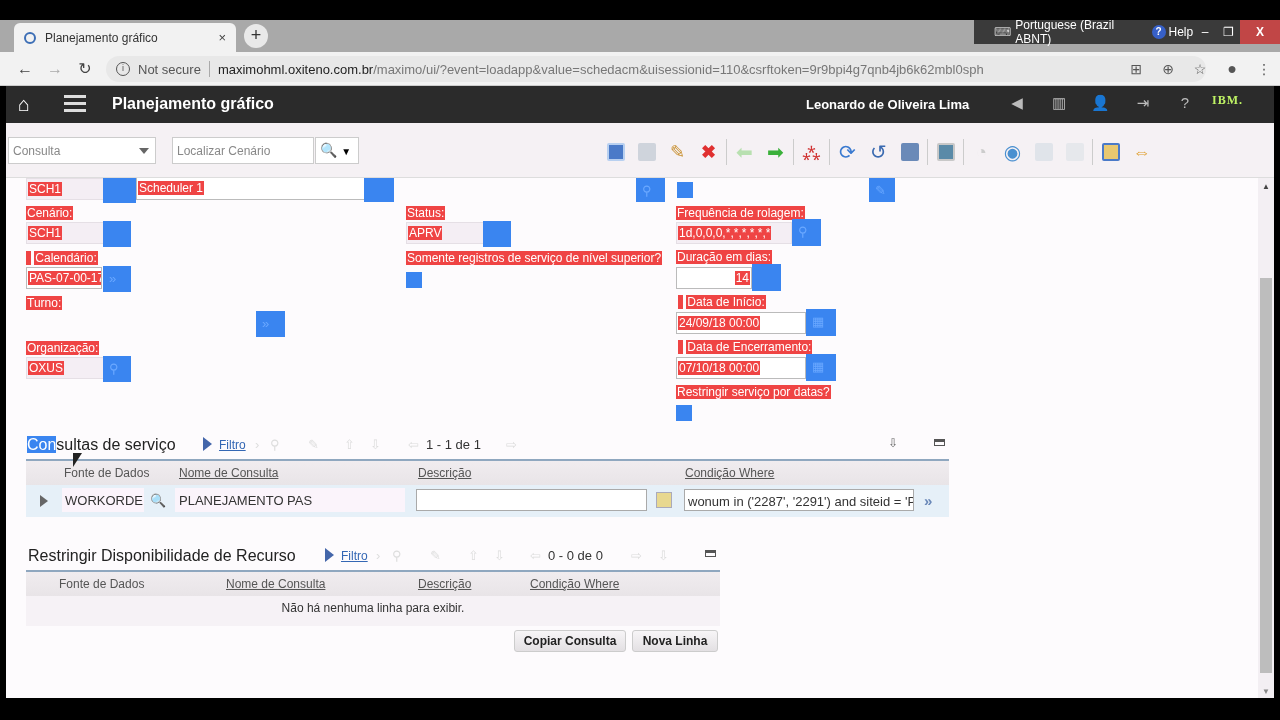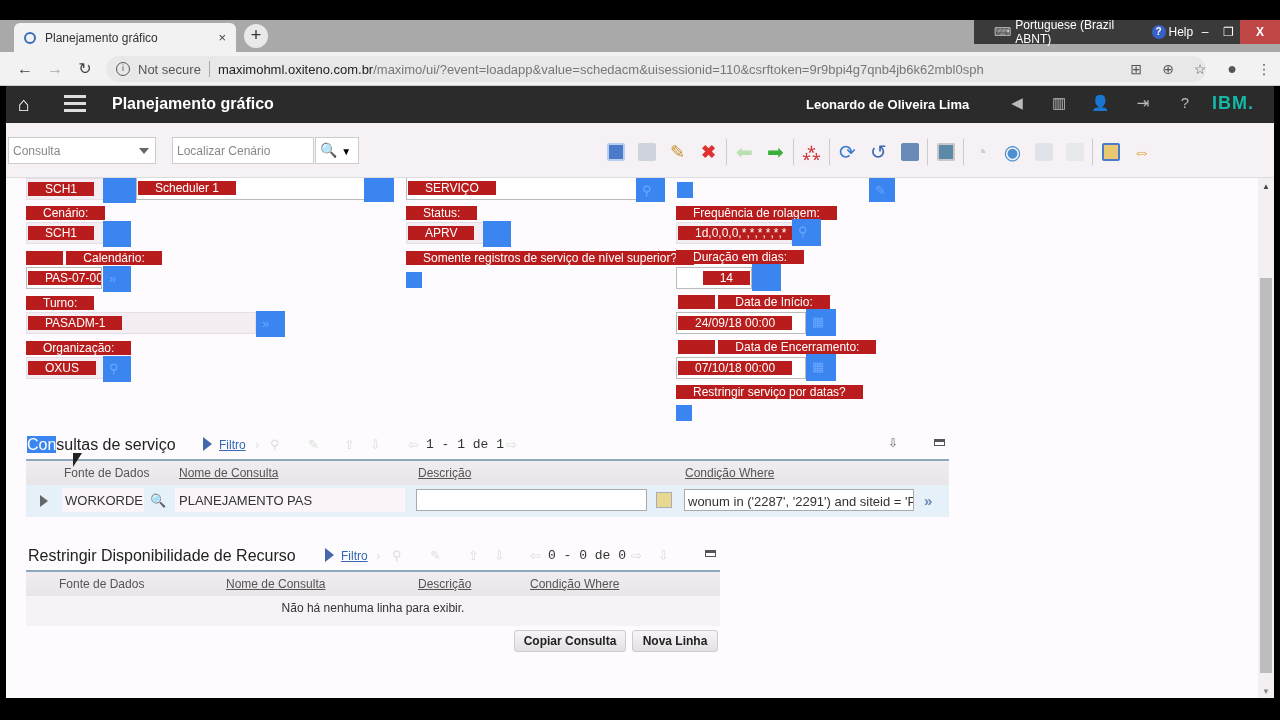--- a/index.html
+++ b/index.html
@@ -32,46 +32,46 @@
 .addr-right span{width:32px;text-align:center;color:#555;font-size:14px}
 
 .mxhead{position:absolute;left:6px;top:86px;width:1268px;height:37px;background:#2b2b2b;color:#fff}
 .mxhead .home{position:absolute;left:12px;top:7px;font-size:20px}
 .mxhead .menu{position:absolute;left:58px;top:9px;width:22px;height:17px;border-top:3px solid #ddd;border-bottom:3px solid #ddd}
 .mxhead .menu:after{content:"";position:absolute;left:0;top:4px;width:22px;height:3px;background:#ddd}
 .mxhead .title{position:absolute;left:106px;top:9px;font-size:16px;font-weight:bold}
 .mxhead .user{position:absolute;left:800px;top:11px;font-size:13px;font-weight:bold}
 .mxhead .icons{position:absolute;left:990px;top:8px;display:flex}
 .mxhead .icons span{width:42px;text-align:center;color:#bbb;font-size:15px}
-.mxhead .ibm{position:absolute;left:1206px;top:7px;font-family:Liberation Sans, sans-serif;font-size:18px;color:#14b8a6;letter-spacing:1px;font-weight:bold}
+.mxhead .ibm{position:absolute;left:1206px;top:7px;font-family:Liberation Serif, serif;font-size:12px;color:#bef264;letter-spacing:1px;font-weight:bold}
 
 .toolbar{position:absolute;left:6px;top:123px;width:1268px;height:55px;background:#f5f1f4;border-bottom:1px solid #ddd}
 .sel{position:absolute;top:14px;height:27px;background:#fff;border:1px solid #ccc;font-size:12px;color:#888;padding:6px 4px}
 .sel .arr{position:absolute;right:6px;top:10px;width:0;height:0;border-left:5px solid transparent;border-right:5px solid transparent;border-top:6px solid #666}
 .findbtn{position:absolute;left:309px;top:14px;width:44px;height:27px;border:1px solid #ccc;background:#fff;font-size:14px;padding:4px}
 .tb-icons{position:absolute;left:594px;top:16px;display:flex;align-items:center}
 .tb-icons .ic{width:31px;height:24px;display:flex;align-items:center;justify-content:center}
 .tb-icons .div{width:1px;height:26px;background:#ccc;margin:0 2px}
 .sq{width:18px;height:18px;border-radius:2px}
 
 .content{position:absolute;left:6px;top:178px;width:1252px;height:520px;background:#fdfbfd;overflow:hidden}
 .scroll{position:absolute;left:1258px;top:178px;width:16px;height:520px;background:#f3eff3}
 .scroll .thumb{position:absolute;left:2px;top:100px;width:12px;height:395px;background:#bdbdbd}
 .scroll .up{position:absolute;left:4px;top:4px;font-size:8px;color:#444}
 .scroll .dn{position:absolute;left:4px;bottom:2px;font-size:8px;color:#888}
-.hl{background:#b91c1c;color:#fff;font-size:12px;padding:0 17px}
+.hl{background:#ef4444;color:#fff;font-size:12px;padding:0 1px}
 .lbl{position:absolute;font-size:12px}
 .field{position:absolute;height:22px;background:#f4eef4;border:1px solid #e5dfe5;font-size:12px;padding:3px 1px}
 .field.white{background:#fff;border:1px solid #bbb}
 .bluebox{position:absolute;background:#3a85f0}
 .bluebox .g{position:absolute;color:#6aa8ff;font-size:13px;left:6px;top:5px}
 .sectitle{position:absolute;font-size:16px;color:#222}
 .filt{position:absolute;font-size:12px;color:#3467b4;text-decoration:underline}
 .tri{position:absolute;width:0;height:0;border-top:7px solid transparent;border-bottom:7px solid transparent;border-left:9px solid #4466aa}
-.pager{position:absolute;font-family:Liberation Mono, monospace;font-size:13px;color:#333}
+.pager{position:absolute;font-family:Liberation Sans, sans-serif;font-size:13px;color:#333}
 .faint{position:absolute;color:#ddd;font-size:13px}
 .thead{position:absolute;height:40px;background:linear-gradient(#f0ecef,#e4e0e3);border-top:2px solid #8fa7bf}
 .th{position:absolute;top:5px;font-size:12px;color:#555}
 .th.u{text-decoration:underline}
 .trow{position:absolute;height:32px;background:#e6f0f8}
 .cell{position:absolute;font-size:13px;color:#333}
 .btn{position:absolute;height:22px;border:1px solid #ccc;border-radius:3px;background:linear-gradient(#f7f5f7,#e3e0e3);font-size:12px;color:#222;text-align:center;line-height:20px;font-weight:bold}
 </style>
 </head>
 <body>
@@ -217,32 +217,30 @@
     <div class="field" style="left:20px;top:44px;width:80px"><span class="hl">SCH1</span></div>
     <div class="bluebox" style="left:97px;top:43px;width:28px;height:26px"></div>
 
     <div class="lbl" style="left:20px;top:73px"><span class="hl" style="margin-right:3px">&nbsp;</span><span class="hl">Calendário:</span></div>
     <div class="field white" style="left:20px;top:89px;width:76px;overflow:hidden;white-space:nowrap"><span class="hl">PAS-07-00-17-</span></div>
     <div class="bluebox" style="left:97px;top:88px;width:28px;height:26px">
         <span class="g">»</span>
       </div>
 
     <div class="lbl" style="left:20px;top:118px"><span class="hl">Turno:</span></div>
-    <div class="field" style="left:20px;top:134px;width:230px"><span class="hl">PASADM-1</span></div>
     <div class="bluebox" style="left:250px;top:133px;width:29px;height:26px">
         <span class="g">»</span>
       </div>
 
     <div class="lbl" style="left:20px;top:163px"><span class="hl">Organização:</span></div>
     <div class="field" style="left:20px;top:179px;width:80px"><span class="hl">OXUS</span></div>
     <div class="bluebox" style="left:97px;top:178px;width:28px;height:26px">
         <span class="g">⚲</span>
       </div>
 
-    <div class="field white" style="left:400px;top:0;width:232px;border-top:none"><span class="hl">SERVIÇO</span></div>
     <div class="bluebox" style="left:630px;top:0;width:29px;height:24px">
         <span class="g">⚲</span>
       </div>
 
     <div class="lbl" style="left:400px;top:28px"><span class="hl">Status:</span></div>
     <div class="field" style="left:400px;top:44px;width:80px"><span class="hl">APRV</span></div>
     <div class="bluebox" style="left:477px;top:43px;width:28px;height:26px"></div>
 
     <div class="lbl" style="left:400px;top:73px"><span class="hl">Somente registros de serviço de nível superior?</span></div>
     <div class="bluebox" style="left:400px;top:94px;width:16px;height:16px"></div>

